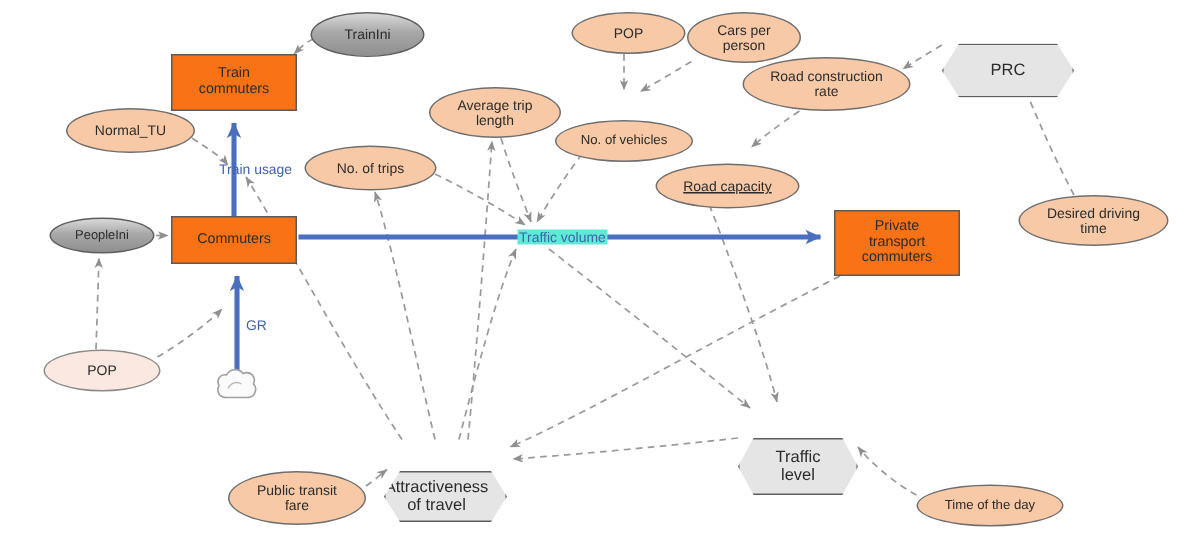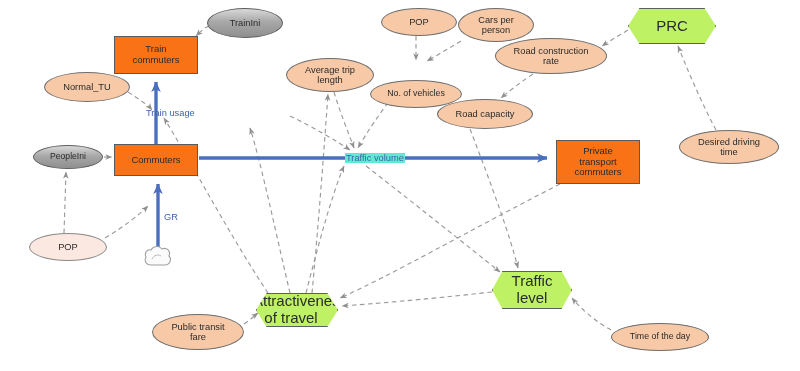--- a/index.html
+++ b/index.html
@@ -56,24 +56,25 @@
   .ellipse.gray {
     background: linear-gradient(180deg,#d9d9d9 0%, #a8a8a8 45%, #8f8f8f 100%);
     border: 1.1px solid #5e5e5e;
   }
   .ellipse.pale {
     background: #fbe8e0;
     border: 1.1px solid #8a8a8a;
   }
   
   .hexagon {
-    background: #bef264;
+    background: #e5e5e5;
     border: 1.2px solid #5e5e5e;
-    font-size: 15px;
+    font-size: 11px;
     clip-path: polygon(13% 0%, 87% 0%, 100% 50%, 87% 100%, 13% 100%, 0% 50%);
+    margin-top: 21px;
   }
   .hexagon .hex-label {
     position: absolute;
     left: -6px;
     right: -6px;
     text-align: center;
   }
   
   .flow-label {
     position: absolute;
@@ -192,20 +193,23 @@
   </div>
 
   <div class="node ellipse gray" style="left:33px; top:145px; width:70px; height:24px; font-size:8.6px;">
     <span>PeopleIni</span>
   </div>
 
   <div class="node ellipse pale" style="left:29px; top:233px; width:78px; height:28px;">
     <span>POP</span>
   </div>
 
+  <div class="node ellipse" style="left:203px; top:97px; width:88px; height:30px;">
+    <span>No. of trips</span>
+  </div>
 
   <div class="node ellipse" style="left:286px; top:58px; width:88px; height:34px;">
     <span>Average trip
 length</span>
   </div>
 
   <div class="node ellipse" style="left:370px; top:80px; width:92px; height:28px; font-size:8.8px;">
     <span>No. of vehicles</span>
   </div>
 
@@ -216,21 +220,21 @@
   <div class="node ellipse" style="left:458px; top:8px; width:76px; height:34px;">
     <span>Cars per
 person</span>
   </div>
 
   <div class="node ellipse" style="left:495px; top:38px; width:112px; height:36px;">
     <span>Road construction
 rate</span>
   </div>
 
-  <div class="node ellipse" style="left:437px; top:99px; width:96px; height:30px;">
+  <div class="node ellipse" style="left:437px; top:109px; width:96px; height:30px;text-decoration:underline;">
     <span>Road capacity</span>
   </div>
 
   <div class="node ellipse" style="left:679px; top:130px; width:100px; height:34px;">
     <span>Desired driving
 time</span>
   </div>
 
   <div class="node ellipse" style="left:152px; top:314px; width:92px; height:36px;">
     <span>Public transit

